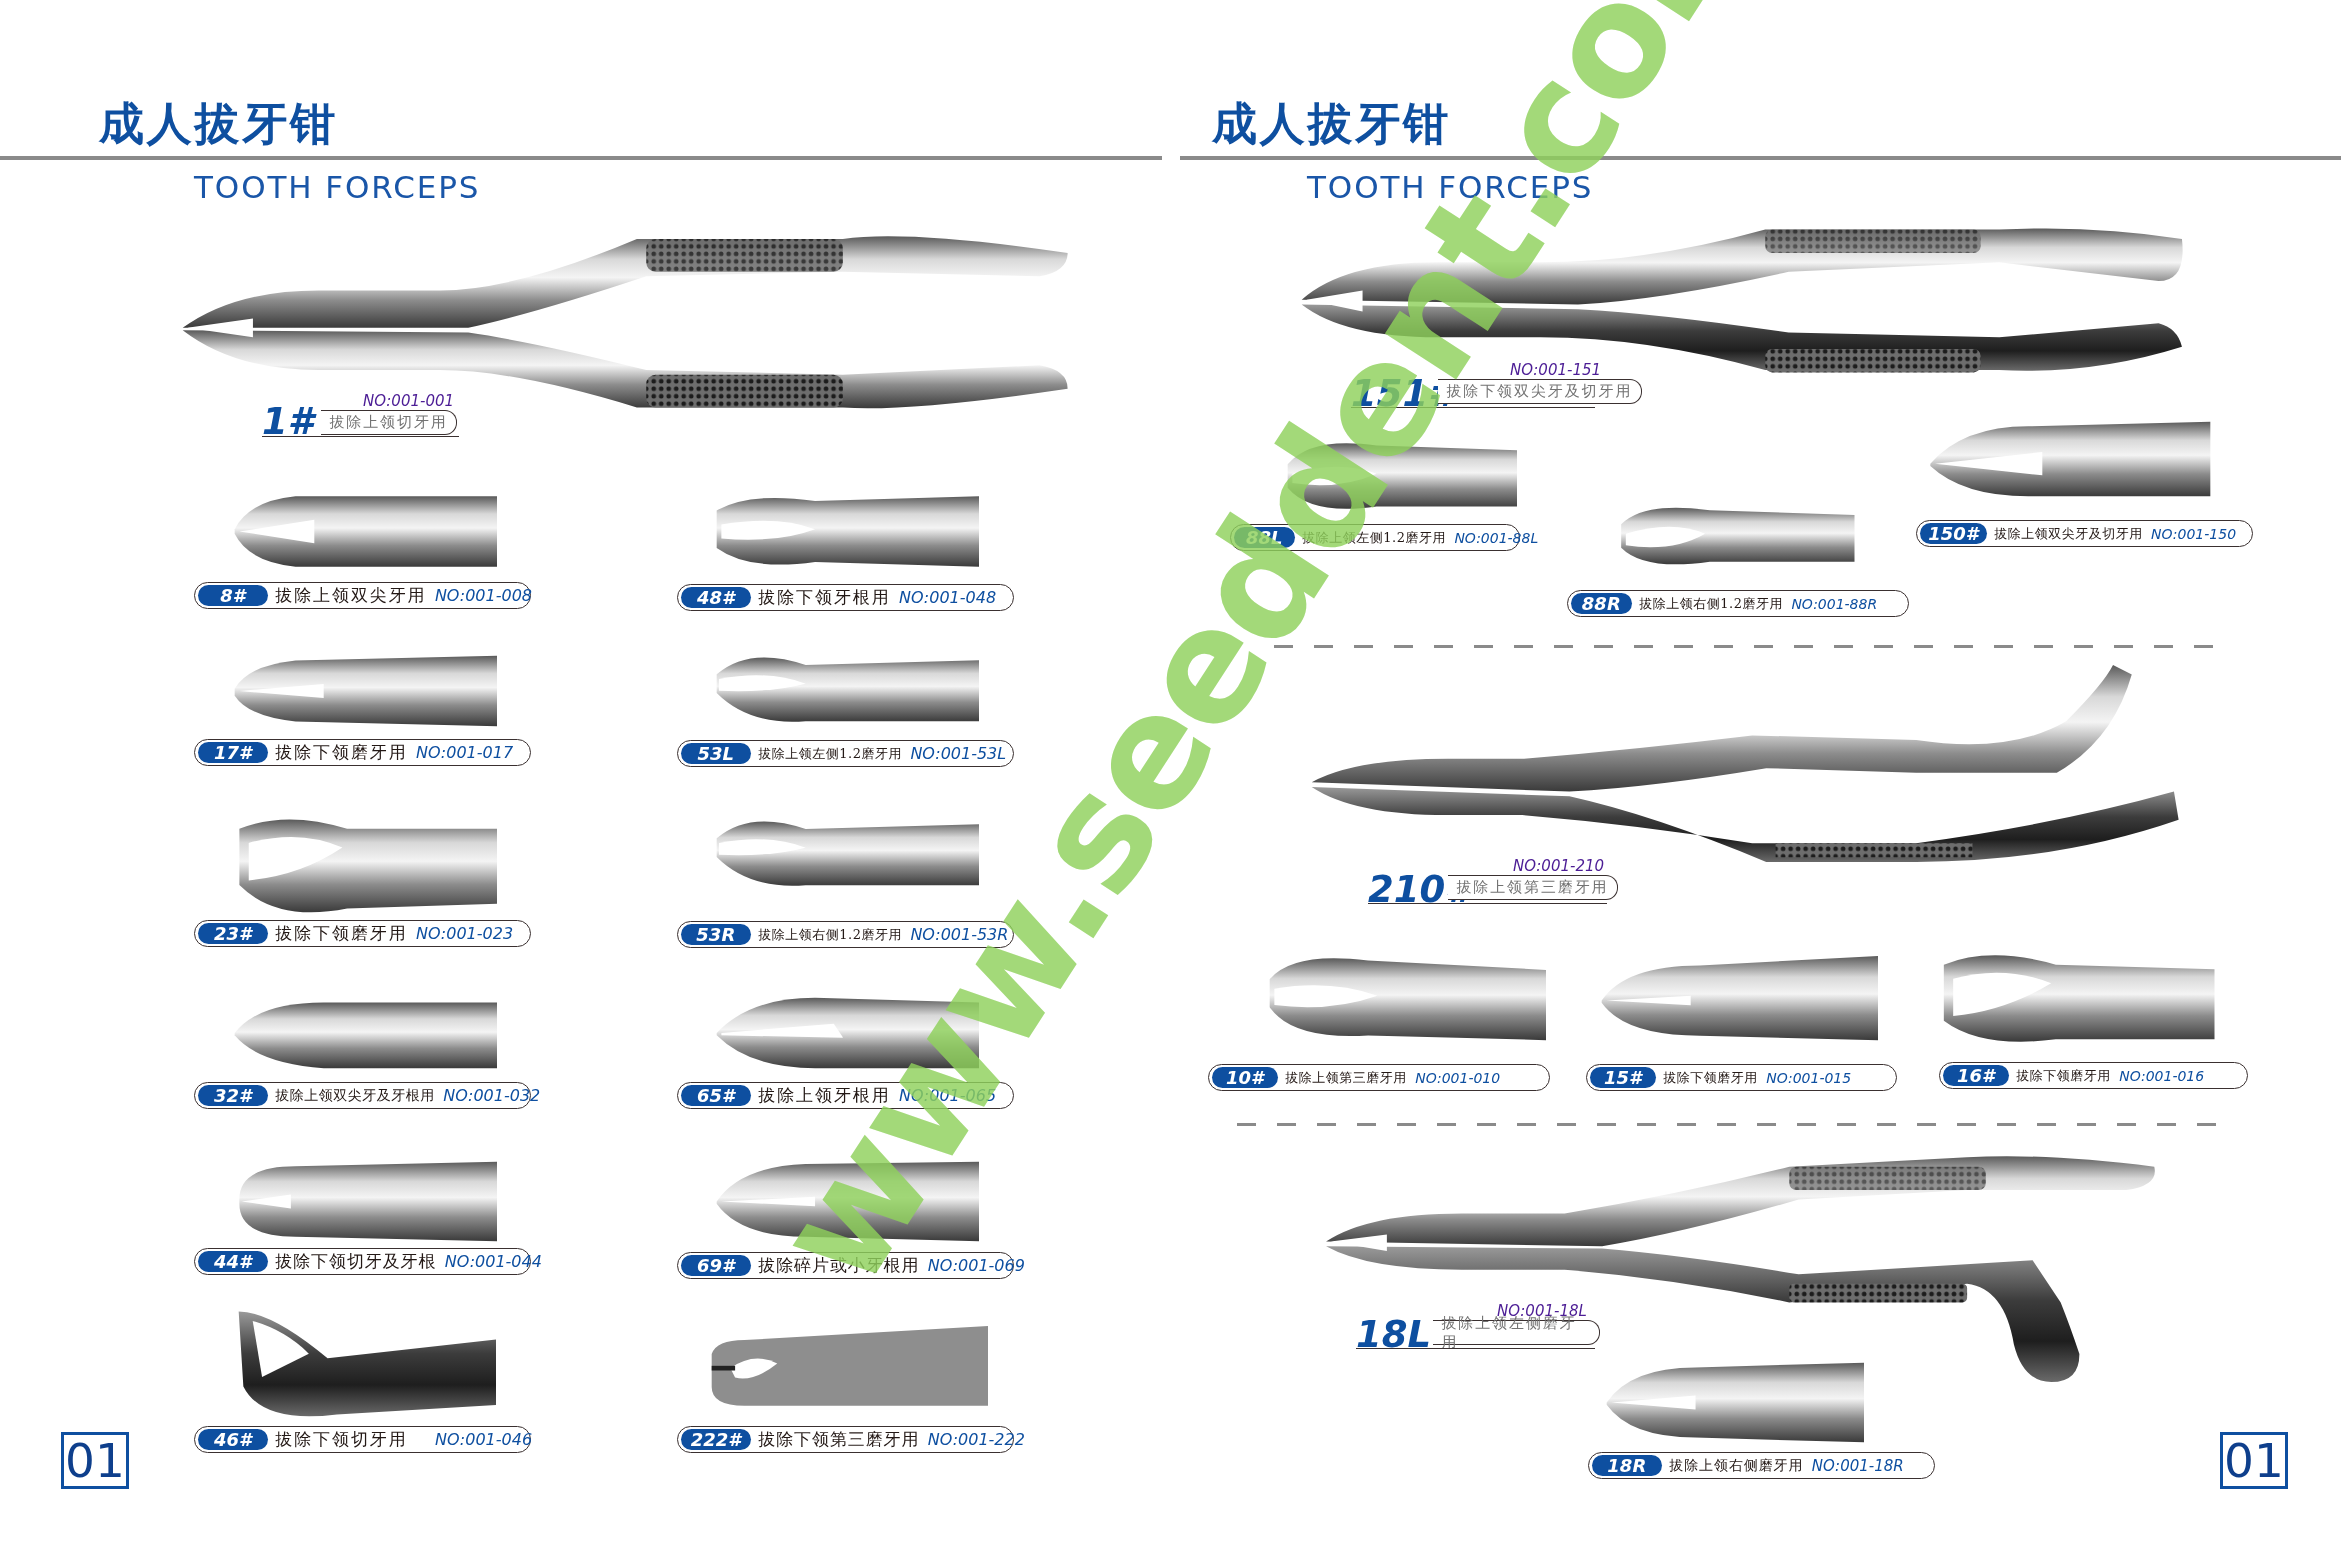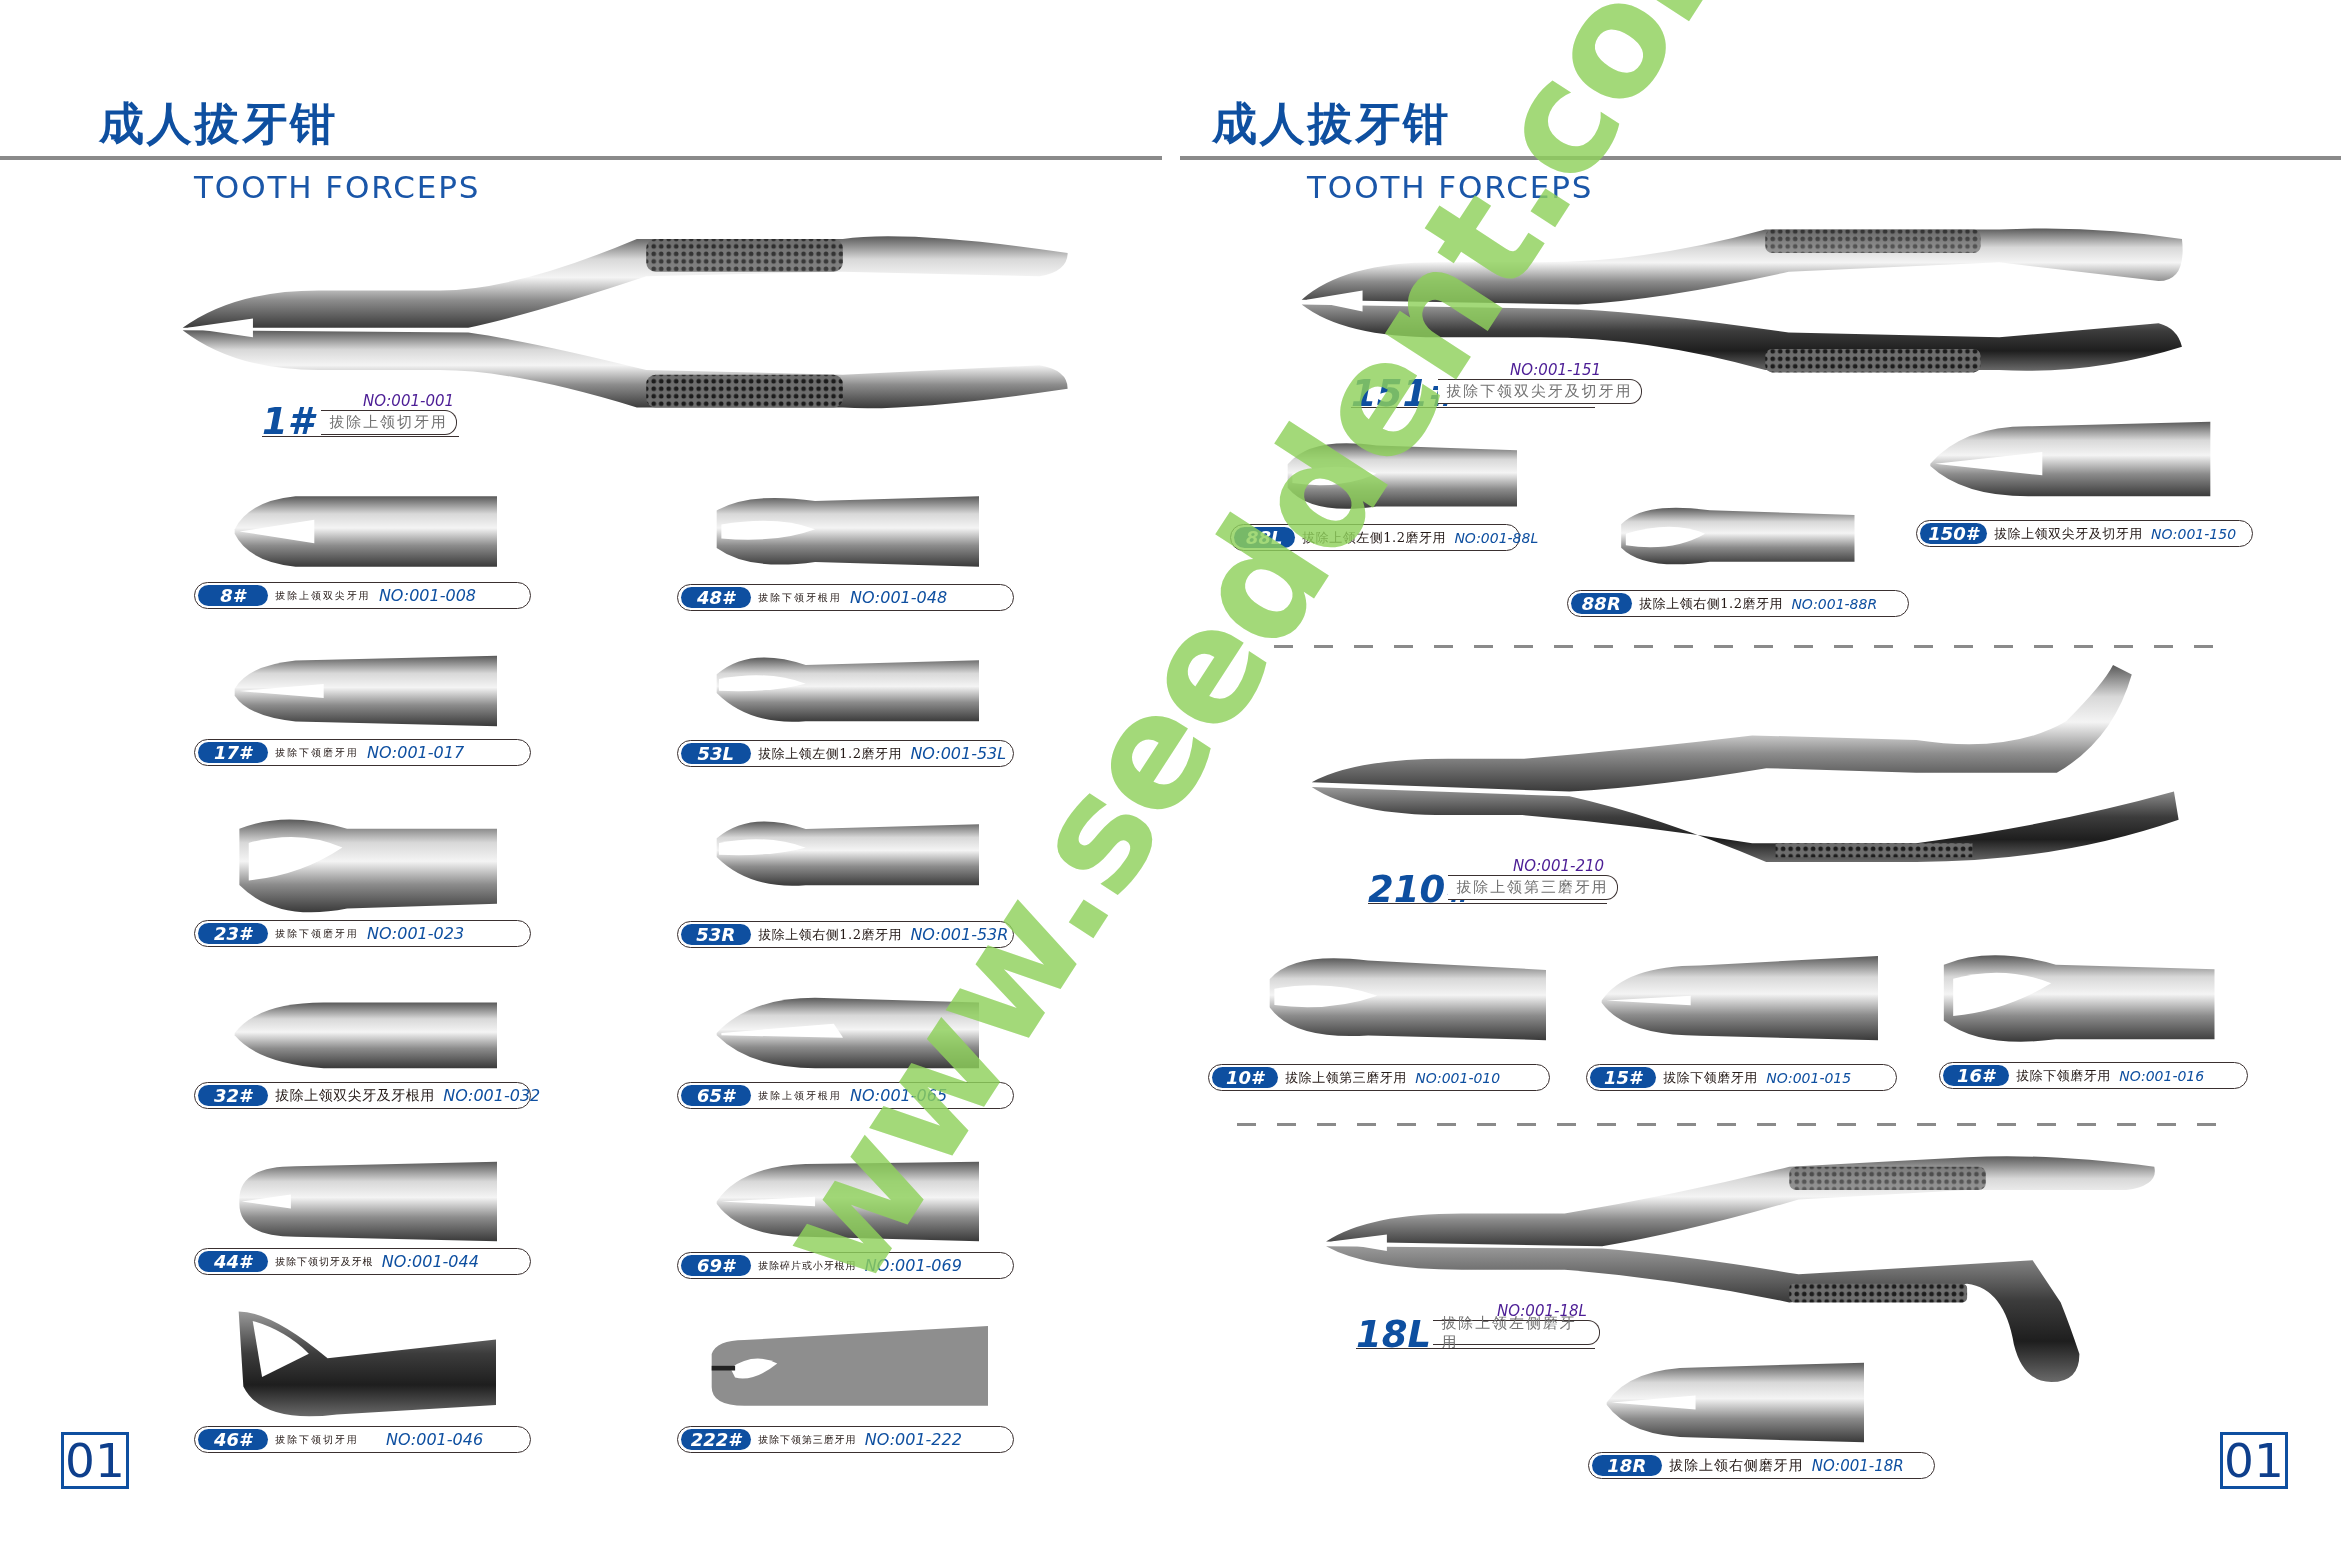--- a/index.html
+++ b/index.html
@@ -4,21 +4,21 @@
 <style>
   html,body{margin:0;padding:0;background:#fff;}
   body{width:2357px;height:1561px;position:relative;overflow:hidden;font-family:"DejaVu Sans",sans-serif;}
   .abs{position:absolute;}
   .page-title{font-family:"DejaVu Sans",sans-serif;font-weight:bold;color:#0e4fa0;font-size:45px;letter-spacing:2.8px;}
   .subtitle{font-family:"DejaVu Sans",sans-serif;color:#1a56a8;font-size:31px;letter-spacing:1.9px;font-weight:normal;}
   .rule{height:3.7px;background:#8a8a8a;}
   .pagenum{border:3.3px solid #0e4fa0;color:#0e3f8c;font-family:"DejaVu Sans",sans-serif;font-size:47px;line-height:47px;text-align:center;box-sizing:border-box;display:flex;align-items:center;justify-content:center;}
   .pill{position:absolute;height:27px;border:1.4px solid #3a3030;border-radius:14px;background:#fff;display:flex;align-items:center;box-sizing:border-box;padding:0 9.4px 0 2.8px;white-space:nowrap;}
   .pill .code{background:#0e4fa0;color:#fff;border-radius:11.2px;height:20.6px;min-width:70px;padding:0 8.4px;display:flex;align-items:center;justify-content:center;font-family:"DejaVu Sans",sans-serif;font-style:italic;font-size:18px;font-weight:bold;box-sizing:border-box;margin-right:7.5px;}
-  .pill .desc{color:#231815;font-family:"DejaVu Serif",serif;font-size:10px;letter-spacing:1.9px;margin-right:8.4px;}
+  .pill .desc{color:#231815;font-family:"DejaVu Serif",serif;font-size:17px;letter-spacing:1.9px;margin-right:8.4px;}
   .pill .no{color:#0e4fa0;font-family:"DejaVu Sans",sans-serif;font-style:italic;font-size:16px;}
   .big-label{position:absolute;}
   .big-label .big-code{position:absolute;left:0;bottom:0;color:#0e4fa0;font-family:"DejaVu Sans",sans-serif;font-style:italic;font-weight:bold;font-size:37px;line-height:37px;}
   .big-label .big-no{position:absolute;color:#4c1d95;font-family:"DejaVu Sans",sans-serif;font-style:italic;font-size:15px;}
   .big-label .big-desc{position:absolute;border:1.4px solid #3a3030;border-left:none;border-radius:0 12px 12px 0;height:25px;display:flex;align-items:center;padding:0 8.4px;color:#737373;font-family:"DejaVu Serif",serif;font-size:15px;letter-spacing:1.9px;box-sizing:border-box;background:#fff;}
   .big-label .underline{position:absolute;left:0;height:1.4px;background:#3a3030;}
   .dash-line{position:absolute;height:2.8px;background:repeating-linear-gradient(90deg,#8a8a8a 0 19px,transparent 19px 40px);}
   .forceps{position:absolute;}
   .watermark{position:absolute;color:#8fd15c;opacity:0.82;font-family:"DejaVu Sans",sans-serif;font-weight:bold;font-size:155px;transform-origin:left top;white-space:nowrap;letter-spacing:-2.8px;pointer-events:none;}
 </style>

